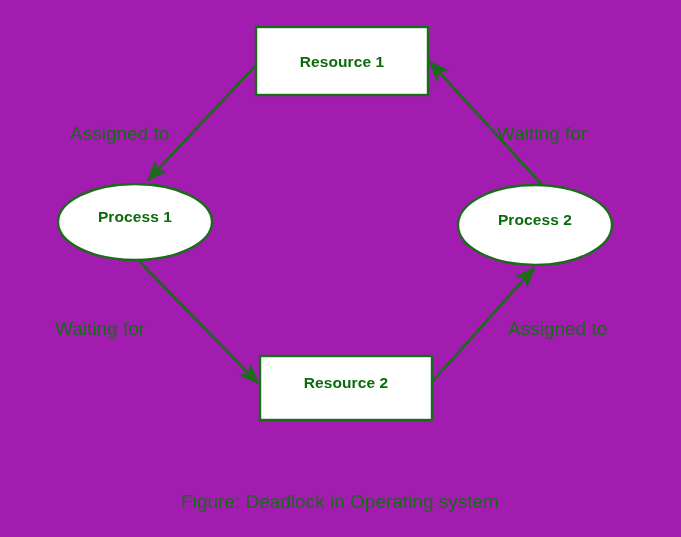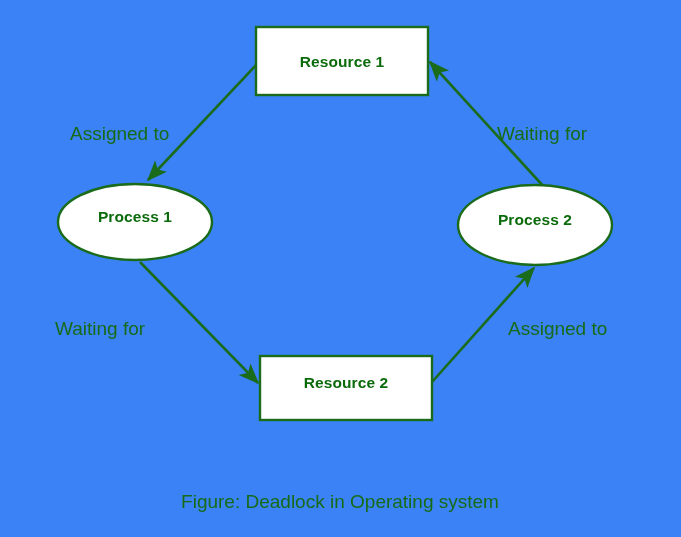--- a/index.html
+++ b/index.html
@@ -8,21 +8,21 @@
     padding: 0;
     background: #ffffff;
   }
   body {
     font-family: "Liberation Sans", sans-serif;
   }
   #figure-root {
     position: relative;
     width: 681px;
     height: 537px;
-    background: #3b82f6;
+    background: #a21caf;
     overflow: hidden;
   }
   #diagram-svg {
     position: absolute;
     left: 0;
     top: 0;
     width: 681px;
     height: 537px;
     display: block;
   }

